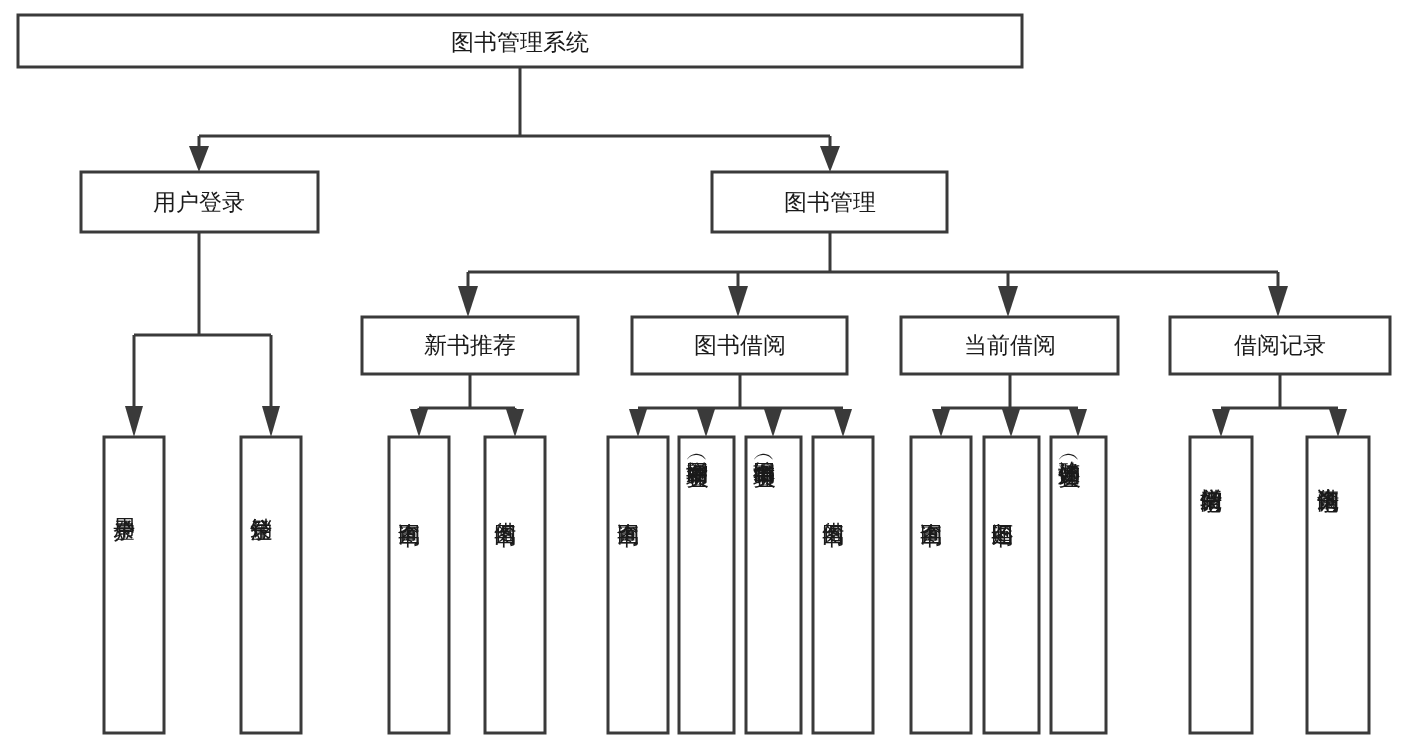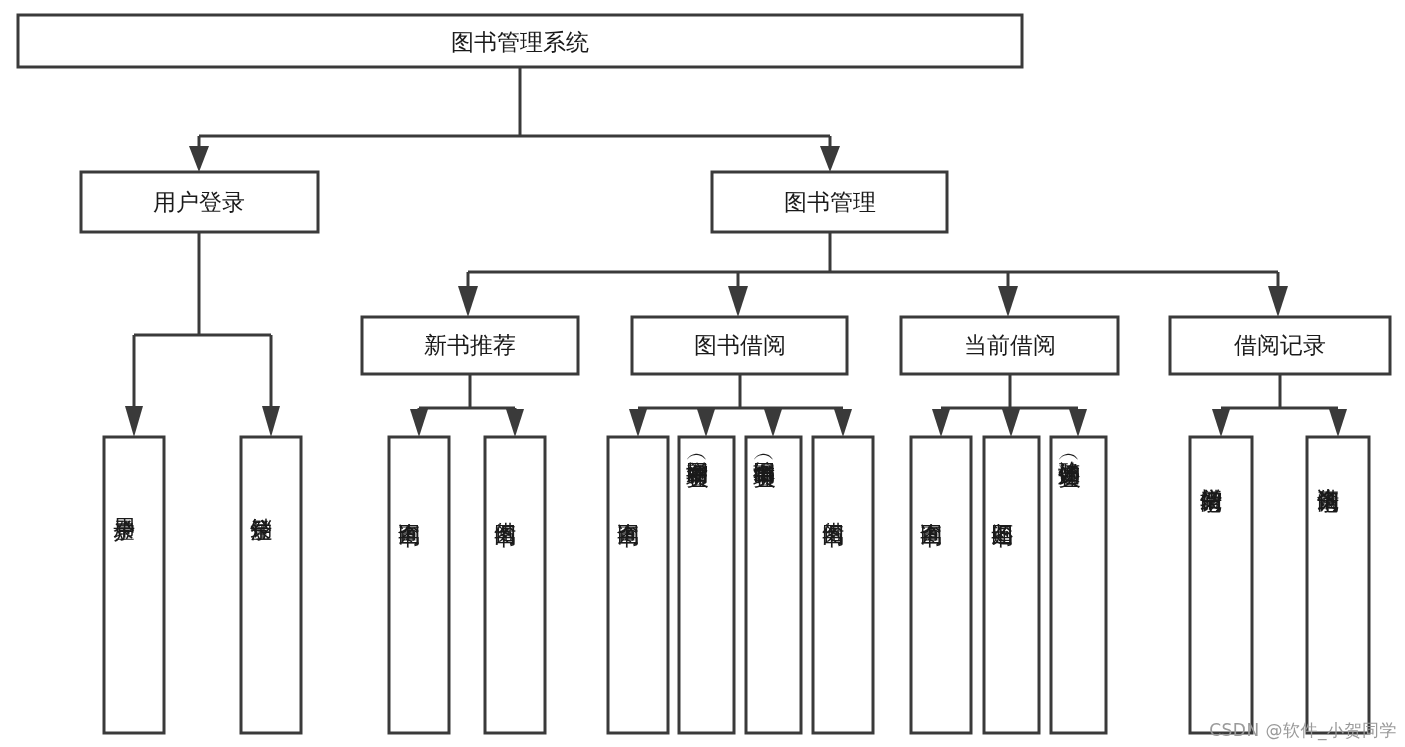--- a/index.html
+++ b/index.html
@@ -199,15 +199,14 @@
   <div class="node-label-v" style="left:617px; top:505px;">查询图书</div>
   <div class="node-label-v" style="left:686px; top:443px;">新增图书（管理员）</div>
   <div class="node-label-v" style="left:753px; top:443px;">编辑图书（管理员）</div>
   <div class="node-label-v" style="left:822px; top:505px;">借阅图书</div>
   <div class="node-label-v" style="left:920px; top:505px;">查询图书</div>
   <div class="node-label-v" style="left:991px; top:505px;">归还图书</div>
   <div class="node-label-v" style="left:1058px; top:443px;">确认归还（管理员）</div>
   <div class="node-label-v" style="left:1200px; top:470px;">新增借阅记录</div>
   <div class="node-label-v" style="left:1317px; top:470px;">查询借阅记录</div>
 
-  <div class="watermark">CSDN @软件_小贺同学</div>
 
 </div>
 
 </body></html>

